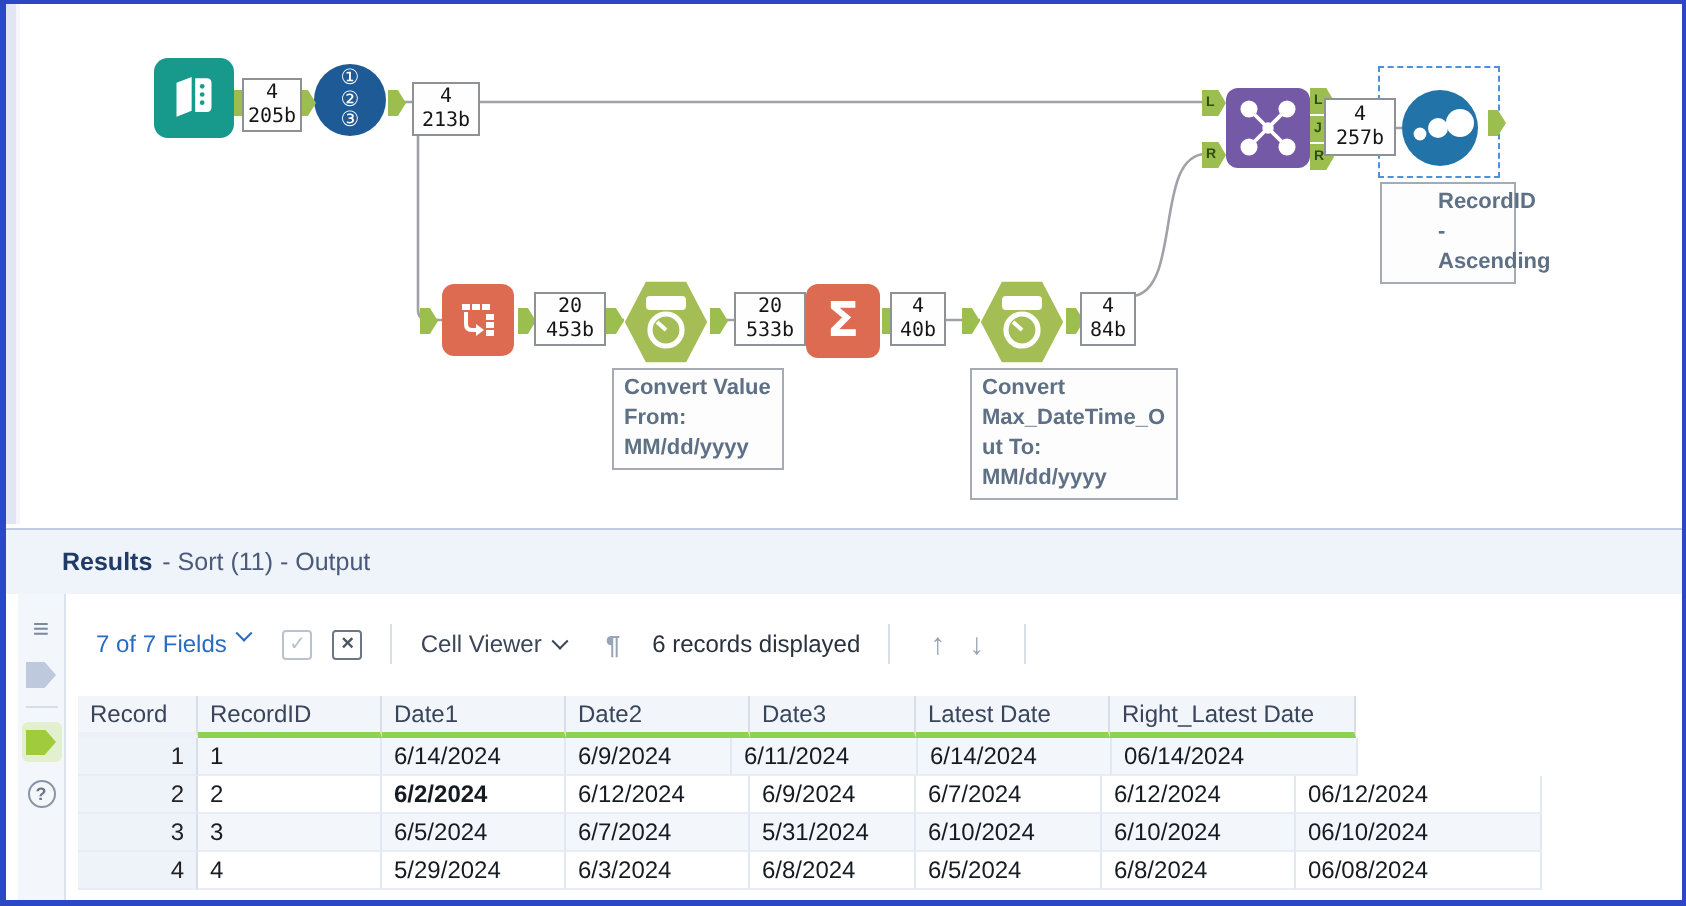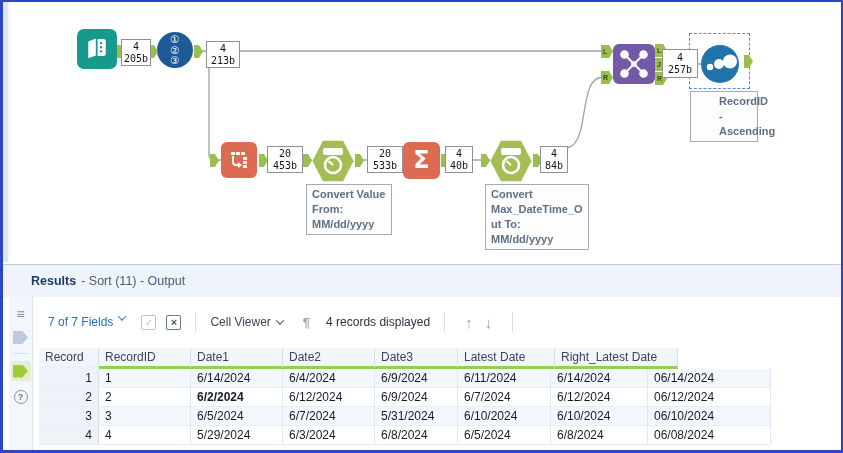--- a/index.html
+++ b/index.html
@@ -279,42 +279,41 @@
           <span class="chev"></span>
       </span>
       <span class="tb-ico-check">✓</span>
       <span class="tb-ico-x">×</span>
       <span class="tb-div"></span>
       <span class="tb-cell">
         <span>Cell Viewer</span>
           <span class="chev"></span>
       </span>
       <span class="tb-pilcrow">¶</span>
-      <span>4 records displayed</span>
+      <span>6 records displayed</span>
       <span class="tb-div"></span>
       <span class="tb-arrow">↑</span>
       <span class="tb-arrow">↓</span>
       <span class="tb-div"></span>
     </div>
 
     <div class="table">
         <div class="tr">
           <div class="th gutter" style="width: 60px;">Record</div>
           <div class="th" style="width: 92px;">RecordID</div>
           <div class="th" style="width: 92px;">Date1</div>
           <div class="th" style="width: 92px;">Date2</div>
           <div class="th" style="width: 83px;">Date3</div>
           <div class="th" style="width: 97px;">Latest Date</div>
           <div class="th" style="width: 123px;">Right_Latest Date</div>
         </div>
         <div class="tr odd">
           <div class="td gutter" style="width: 60px;">1</div>
           <div class="td" style="width: 92px;">1</div>
           <div class="td" style="width: 92px;">6/14/2024</div>
-          <div class="td" style="width: 92px;">6/4/2024</div>
           <div class="td" style="width: 83px;">6/9/2024</div>
           <div class="td" style="width: 93px;">6/11/2024</div>
           <div class="td" style="width: 97px;">6/14/2024</div>
           <div class="td" style="width: 123px;">06/14/2024</div>
         </div>
         <div class="tr even">
           <div class="td gutter" style="width: 60px;">2</div>
           <div class="td" style="width: 92px;">2</div>
           <div class="td" style="width: 92px; font-weight: bold;">6/2/2024</div>
           <div class="td" style="width: 92px;">6/12/2024</div>

